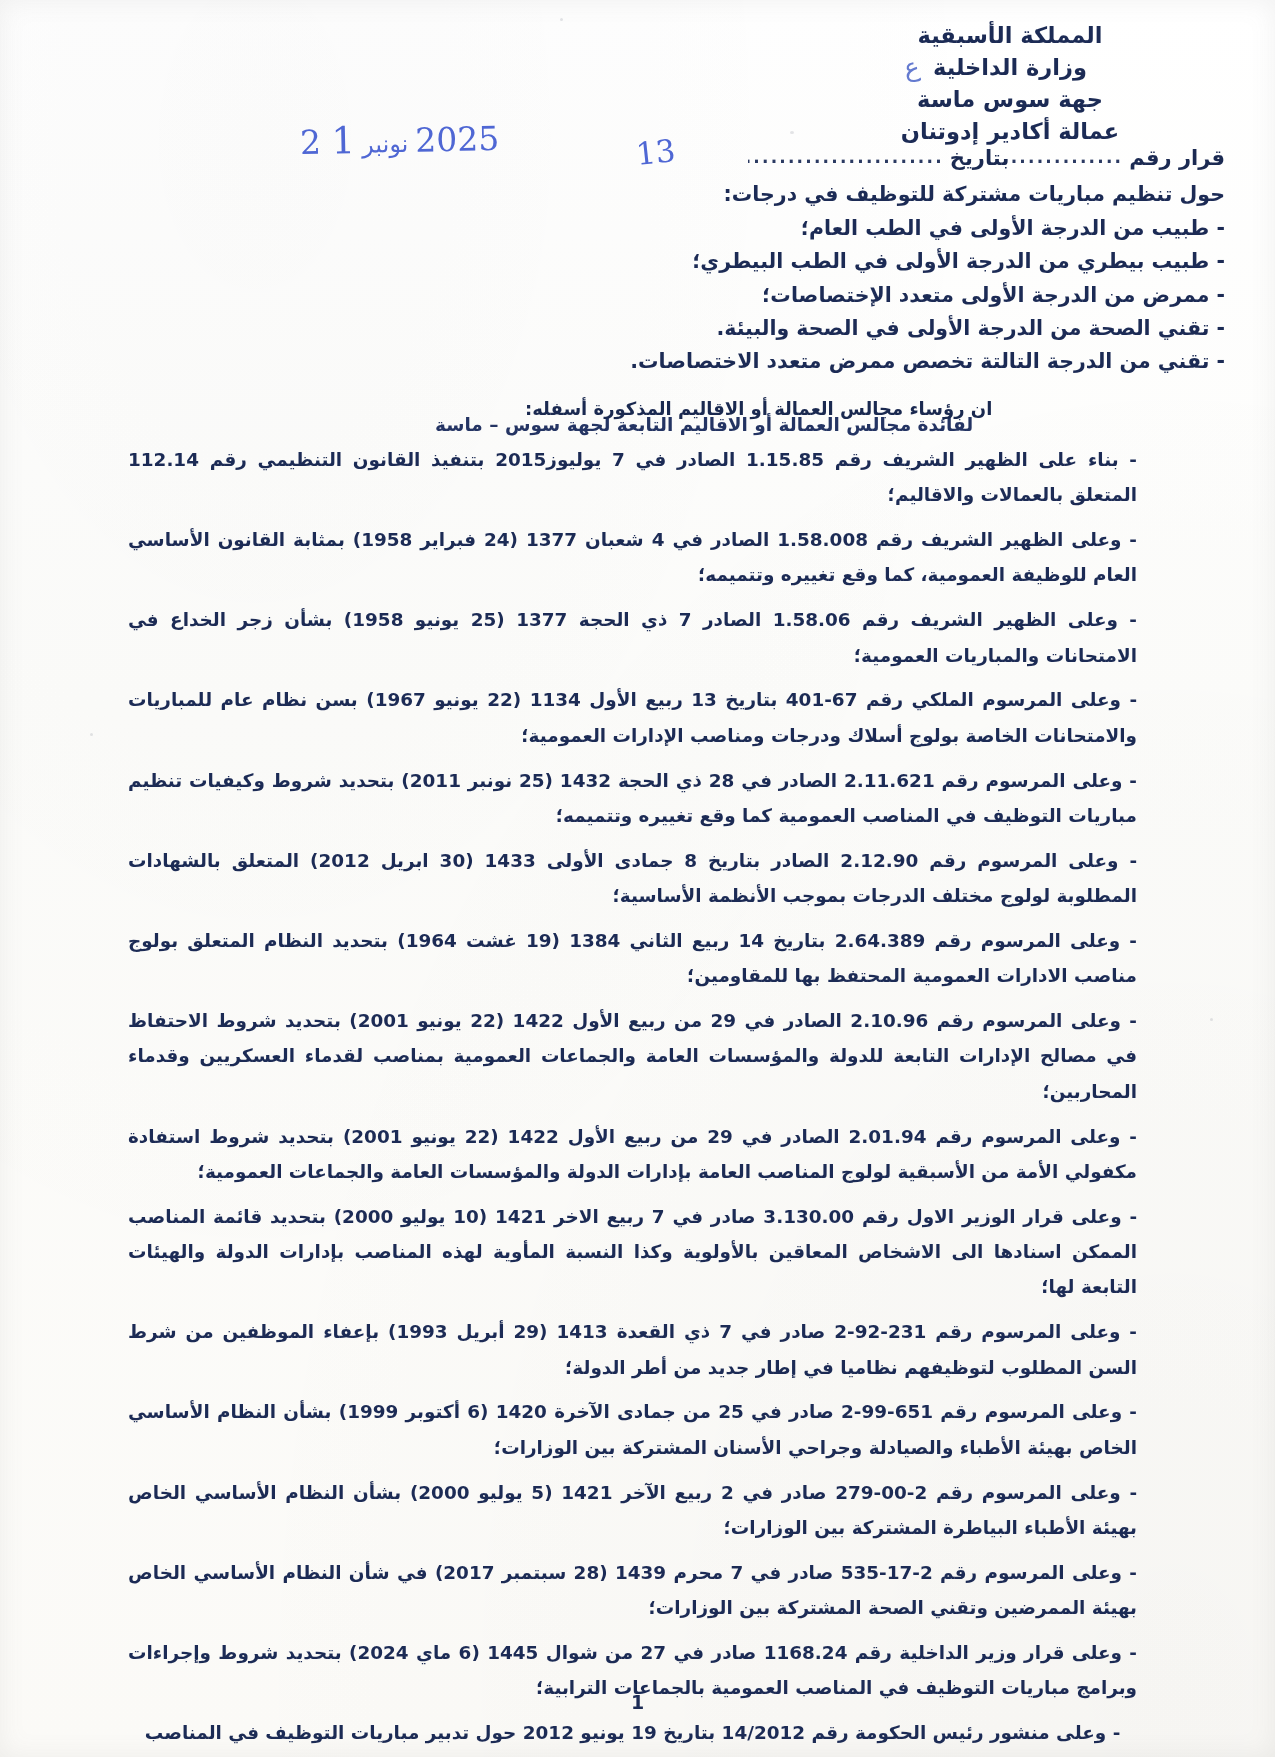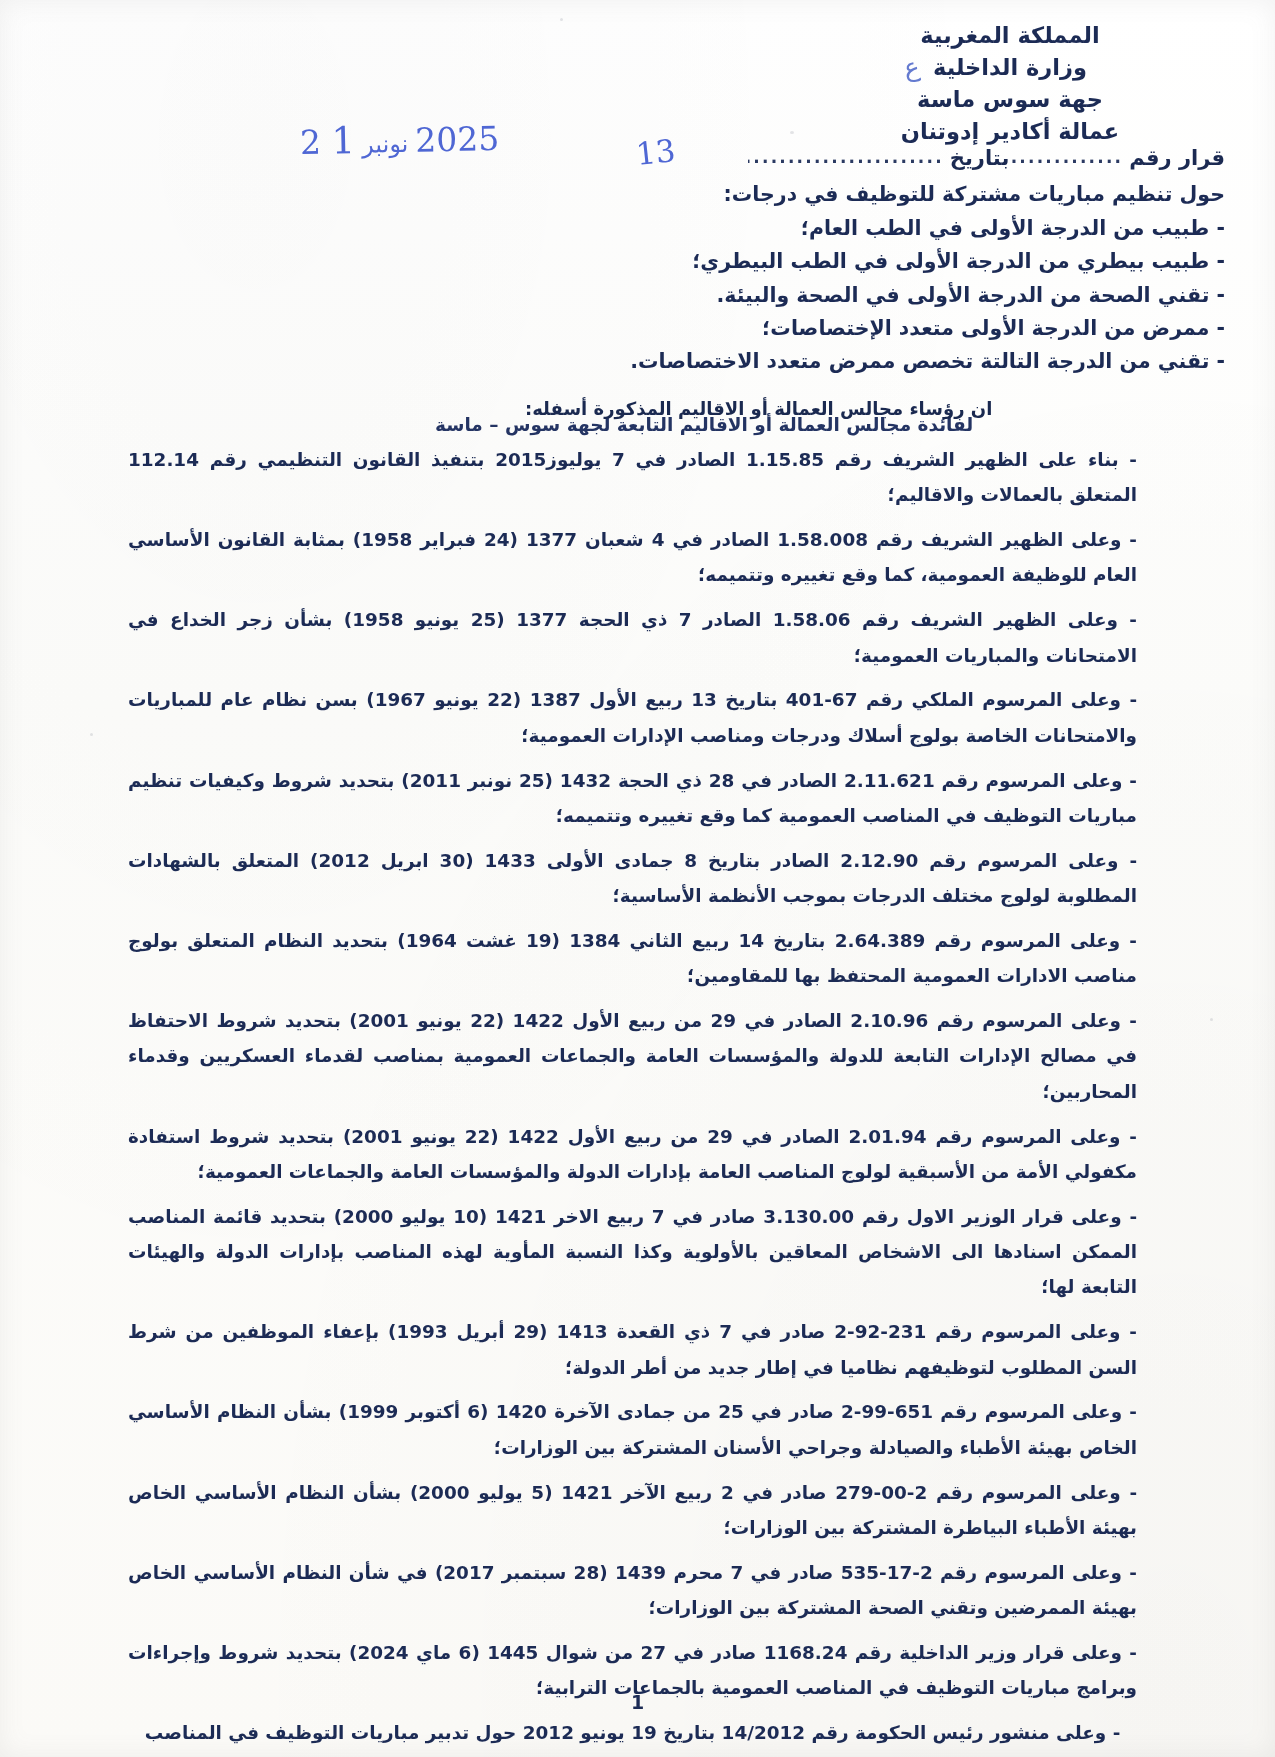--- a/index.html
+++ b/index.html
@@ -207,21 +207,21 @@
 <div class="page">
   <div class="scan-tint"></div>
   <div class="edge-shadow"></div>
 
   <div class="speck" style="top:18px;left:560px;width:3px;height:3px;"></div>
   <div class="speck" style="top:131px;left:790px;width:4px;height:3px;"></div>
   <div class="speck" style="top:1018px;left:1210px;width:3px;height:3px;"></div>
   <div class="speck" style="top:733px;left:90px;width:3px;height:3px;"></div>
 
   <div class="letterhead">
-    <div class="lh-1">المملكة المغربية</div>
+    <div class="lh-1">المملكة الأسبقية</div>
     <div class="lh-2">وزارة الداخلية</div>
     <div class="lh-3">جهة سوس ماسة</div>
     <div class="lh-4">عمالة أكادير إدوتنان</div>
   </div>
   <div class="ink-squiggle">ع</div>
 
   <div class="hand-date">
     <span class="hd-year">2025</span><span class="hd-mon">نونبر</span><span class="hd-day2">2</span>&nbsp;<span class="hd-day1">1</span>
   </div>
 
@@ -230,33 +230,33 @@
     <span class="dots dots-num">...................</span>
     <span class="lbl">بتاريخ</span>
     <span class="dots dots-date">............................</span>
   </div>
   <div class="hand-num">13</div>
 
   <div class="subject">
     <div class="s-line s-head">حول تنظيم مباريات مشتركة للتوظيف في درجات:</div>
     <div class="s-line">- طبيب من الدرجة الأولى في الطب العام؛</div>
     <div class="s-line">- طبيب بيطري من الدرجة الأولى في الطب البيطري؛</div>
+    <div class="s-line">- ممرض من الدرجة الأولى متعدد الإختصاصات؛</div>
     <div class="s-line">- تقني الصحة من الدرجة الأولى في الصحة والبيئة.</div>
-    <div class="s-line">- ممرض من الدرجة الأولى متعدد الإختصاصات؛</div>
     <div class="s-line">- تقني من الدرجة التالتة تخصص ممرض متعدد الاختصاصات.</div>
   </div>
 
   <div class="benefit">لفائدة مجالس العمالة أو الاقاليم التابعة لجهة سوس – ماسة</div>
   <div class="recipients">ان رؤساء مجالس العمالة أو الاقاليم المذكورة أسفله:</div>
 
   <div class="body">
     <div class="clause">- بناء على الظهير الشريف رقم 1.15.85 الصادر في 7 يوليوز2015 بتنفيذ القانون التنظيمي رقم 112.14 المتعلق بالعمالات والاقاليم؛</div>
     <div class="clause">- وعلى الظهير الشريف رقم 1.58.008 الصادر في 4 شعبان 1377 (24 فبراير 1958) بمثابة القانون الأساسي العام للوظيفة العمومية، كما وقع تغييره وتتميمه؛</div>
     <div class="clause">- وعلى الظهير الشريف رقم 1.58.06 الصادر 7 ذي الحجة 1377 (25 يونيو 1958) بشأن زجر الخداع في الامتحانات والمباريات العمومية؛</div>
-    <div class="clause">- وعلى المرسوم الملكي رقم 67-401 بتاريخ 13 ربيع الأول 1387 (22 يونيو 1967) بسن نظام عام للمباريات والامتحانات الخاصة بولوج أسلاك ودرجات ومناصب الإدارات العمومية؛</div>
+    <div class="clause">- وعلى المرسوم الملكي رقم 67-401 بتاريخ 13 ربيع الأول 1134 (22 يونيو 1967) بسن نظام عام للمباريات والامتحانات الخاصة بولوج أسلاك ودرجات ومناصب الإدارات العمومية؛</div>
     <div class="clause">- وعلى المرسوم رقم 2.11.621 الصادر في 28 ذي الحجة 1432 (25 نونبر 2011) بتحديد شروط وكيفيات تنظيم مباريات التوظيف في المناصب العمومية كما وقع تغييره وتتميمه؛</div>
     <div class="clause">- وعلى المرسوم رقم 2.12.90 الصادر بتاريخ 8 جمادى الأولى 1433 (30 ابريل 2012) المتعلق بالشهادات المطلوبة لولوج مختلف الدرجات بموجب الأنظمة الأساسية؛</div>
     <div class="clause">- وعلى المرسوم رقم 2.64.389 بتاريخ 14 ربيع الثاني 1384 (19 غشت 1964) بتحديد النظام المتعلق بولوج مناصب الادارات العمومية المحتفظ بها للمقاومين؛</div>
     <div class="clause">- وعلى المرسوم رقم 2.10.96 الصادر في 29 من ربيع الأول 1422 (22 يونيو 2001) بتحديد شروط الاحتفاظ في مصالح الإدارات التابعة للدولة والمؤسسات العامة والجماعات العمومية بمناصب لقدماء العسكريين وقدماء المحاربين؛</div>
     <div class="clause">- وعلى المرسوم رقم 2.01.94 الصادر في 29 من ربيع الأول 1422 (22 يونيو 2001) بتحديد شروط استفادة مكفولي الأمة من الأسبقية لولوج المناصب العامة بإدارات الدولة والمؤسسات العامة والجماعات العمومية؛</div>
     <div class="clause">- وعلى قرار الوزير الاول رقم 3.130.00 صادر في 7 ربيع الاخر 1421 (10 يوليو 2000) بتحديد قائمة المناصب الممكن اسنادها الى الاشخاص المعاقين بالأولوية وكذا النسبة المأوية لهذه المناصب بإدارات الدولة والهيئات التابعة لها؛</div>
     <div class="clause">- وعلى المرسوم رقم 231-92-2 صادر في 7 ذي القعدة 1413 (29 أبريل 1993) بإعفاء الموظفين من شرط السن المطلوب لتوظيفهم نظاميا في إطار جديد من أطر الدولة؛</div>
     <div class="clause">- وعلى المرسوم رقم 651-99-2 صادر في 25 من جمادى الآخرة 1420 (6 أكتوبر 1999) بشأن النظام الأساسي الخاص بهيئة الأطباء والصيادلة وجراحي الأسنان المشتركة بين الوزارات؛</div>
     <div class="clause">- وعلى المرسوم رقم 2-00-279 صادر في 2 ربيع الآخر 1421 (5 يوليو 2000) بشأن النظام الأساسي الخاص بهيئة الأطباء البياطرة المشتركة بين الوزارات؛</div>
     <div class="clause">- وعلى المرسوم رقم 2-17-535 صادر في 7 محرم 1439 (28 سبتمبر 2017) في شأن النظام الأساسي الخاص بهيئة الممرضين وتقني الصحة المشتركة بين الوزارات؛</div>

